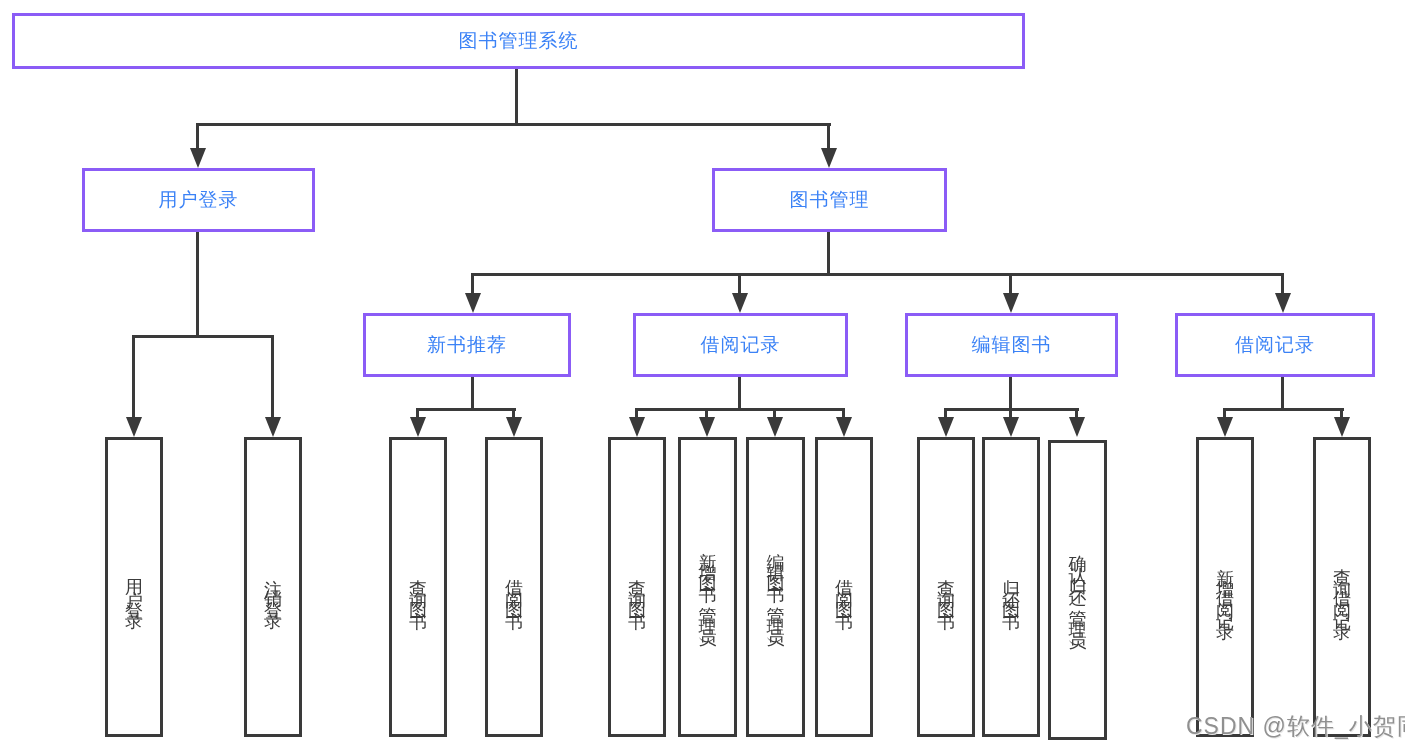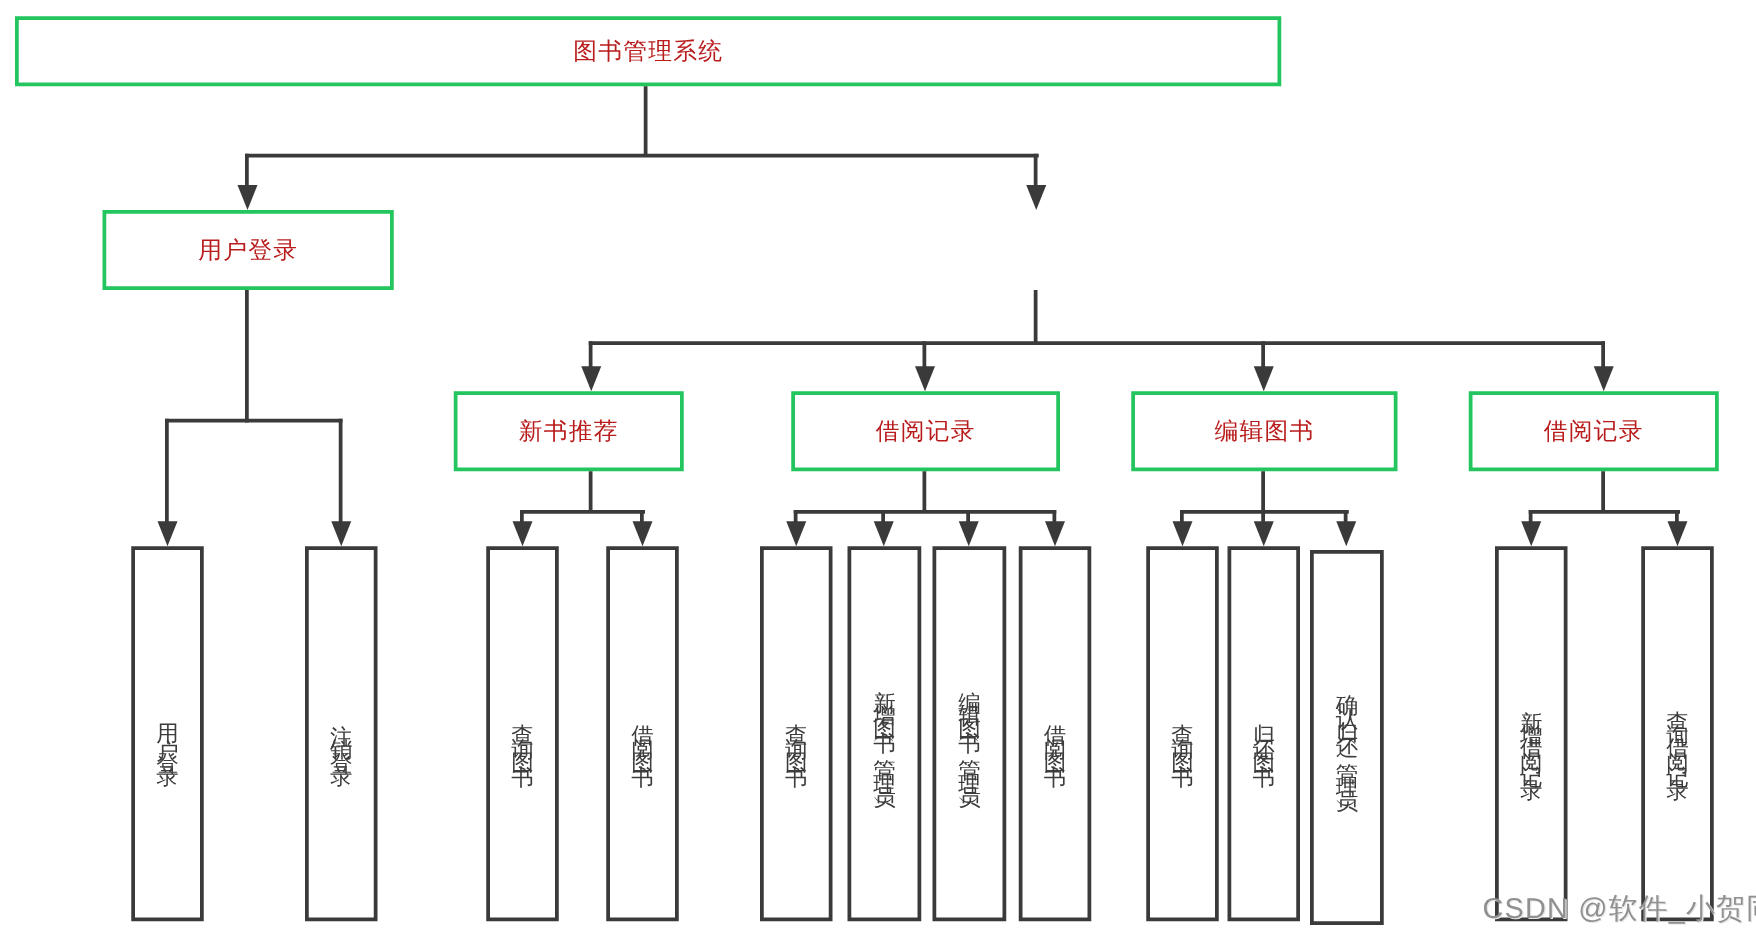--- a/index.html
+++ b/index.html
@@ -1,23 +1,23 @@
 <!DOCTYPE html>
 <html><head>
 <meta charset="utf-8">
 <style>
   html,body{margin:0;padding:0;background:#ffffff;}
   #canvas{
     position:relative;width:1405px;height:747px;background:#ffffff;overflow:hidden;
     font-family:"Liberation Sans",sans-serif;color:#3c3c3c;
   }
   .node{
-    position:absolute;box-sizing:border-box;border:3px solid #22c55e;background:#ffffff;
+    position:absolute;box-sizing:border-box;border:3px solid #8b5cf6;background:#ffffff;
     display:flex;align-items:center;justify-content:center;
-    font-size:19px;letter-spacing:1px;color:#b91c1c;
+    font-size:19px;letter-spacing:1px;color:#3b82f6;
   }
   .leaf{
     position:absolute;box-sizing:border-box;border:3px solid #3a3a3a;background:#ffffff;
     display:flex;align-items:center;justify-content:center;
   }
   .leaf span{
     writing-mode:vertical-rl;text-orientation:mixed;
     font-size:18px;line-height:1;letter-spacing:11px;color:#3c3c3c;white-space:nowrap;
   }
   .vline{position:absolute;width:3px;background:#3a3a3a;}
@@ -44,40 +44,43 @@
   <div class="vline" style="left:515px;top:69px;height:56px;"></div>
   <div class="hline" style="left:196px;top:123px;width:635px;"></div>
   <div class="vline" style="left:196px;top:123px;height:30px;"></div>
   <div class="arrow" style="left:190px;top:148px;"></div>
   <div class="vline" style="left:827px;top:123px;height:30px;"></div>
   <div class="arrow" style="left:821px;top:148px;"></div>
 
   <div class="node" style="left:82px;top:168px;width:233px;height:64px;">
     <span>用户登录</span>
   </div>
+  <div class="node" style="left:712px;top:168px;width:235px;height:64px;">
+    <span>图书管理</span>
+  </div>
 
   <div class="vline" style="left:196px;top:232px;height:106px;"></div>
   <div class="hline" style="left:132px;top:335px;width:142px;"></div>
   <div class="vline" style="left:132px;top:335px;height:86px;"></div>
   <div class="arrow" style="left:126px;top:417px;"></div>
   <div class="vline" style="left:271px;top:335px;height:86px;"></div>
   <div class="arrow" style="left:265px;top:417px;"></div>
 
   <div class="vline" style="left:827px;top:232px;height:43px;"></div>
   <div class="hline" style="left:471px;top:273px;width:813px;"></div>
   <div class="vline" style="left:471px;top:273px;height:23px;"></div>
   <div class="arrow" style="left:465px;top:293px;"></div>
   <div class="vline" style="left:738px;top:273px;height:23px;"></div>
   <div class="arrow" style="left:732px;top:293px;"></div>
   <div class="vline" style="left:1009px;top:273px;height:23px;"></div>
   <div class="arrow" style="left:1003px;top:293px;"></div>
   <div class="vline" style="left:1281px;top:273px;height:23px;"></div>
   <div class="arrow" style="left:1275px;top:293px;"></div>
 
-  <div class="node" style="left:363px;top:313px;width:184px;height:64px;">
+  <div class="node" style="left:363px;top:313px;width:208px;height:64px;">
     <span>新书推荐</span>
   </div>
   <div class="node" style="left:633px;top:313px;width:215px;height:64px;">
     <span>借阅记录</span>
   </div>
   <div class="node" style="left:905px;top:313px;width:213px;height:64px;">
     <span>编辑图书</span>
   </div>
   <div class="node" style="left:1175px;top:313px;width:200px;height:64px;">
     <span>借阅记录</span>

